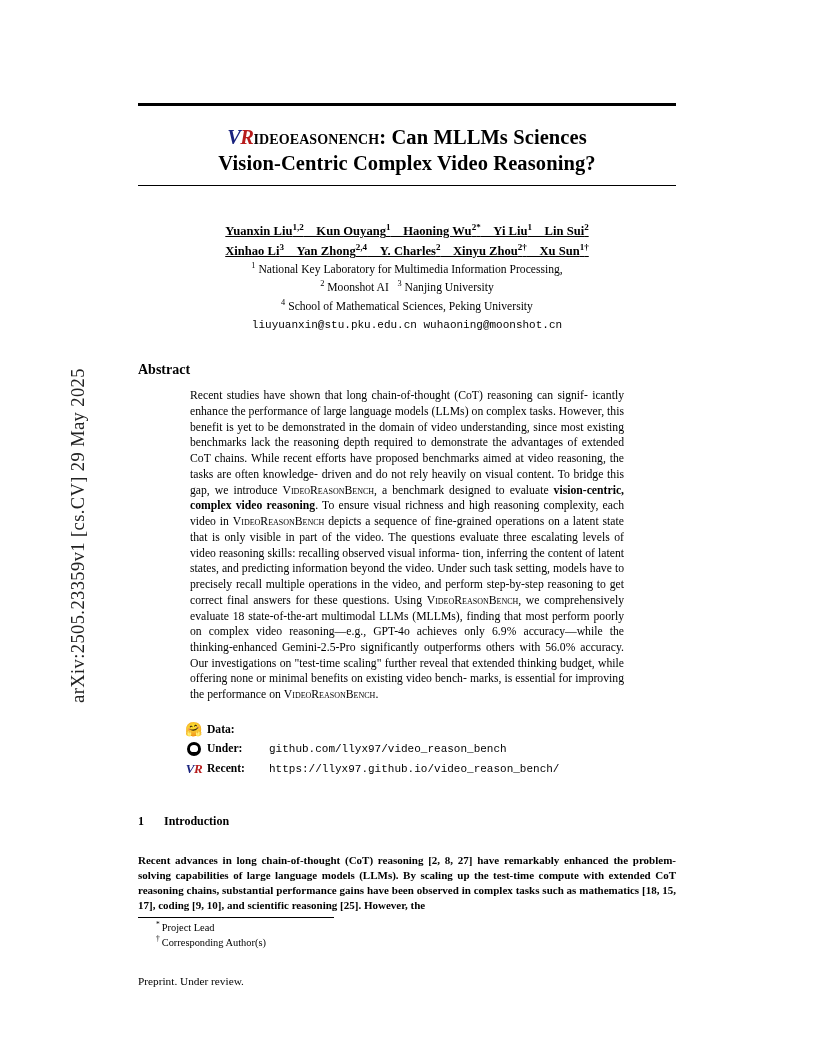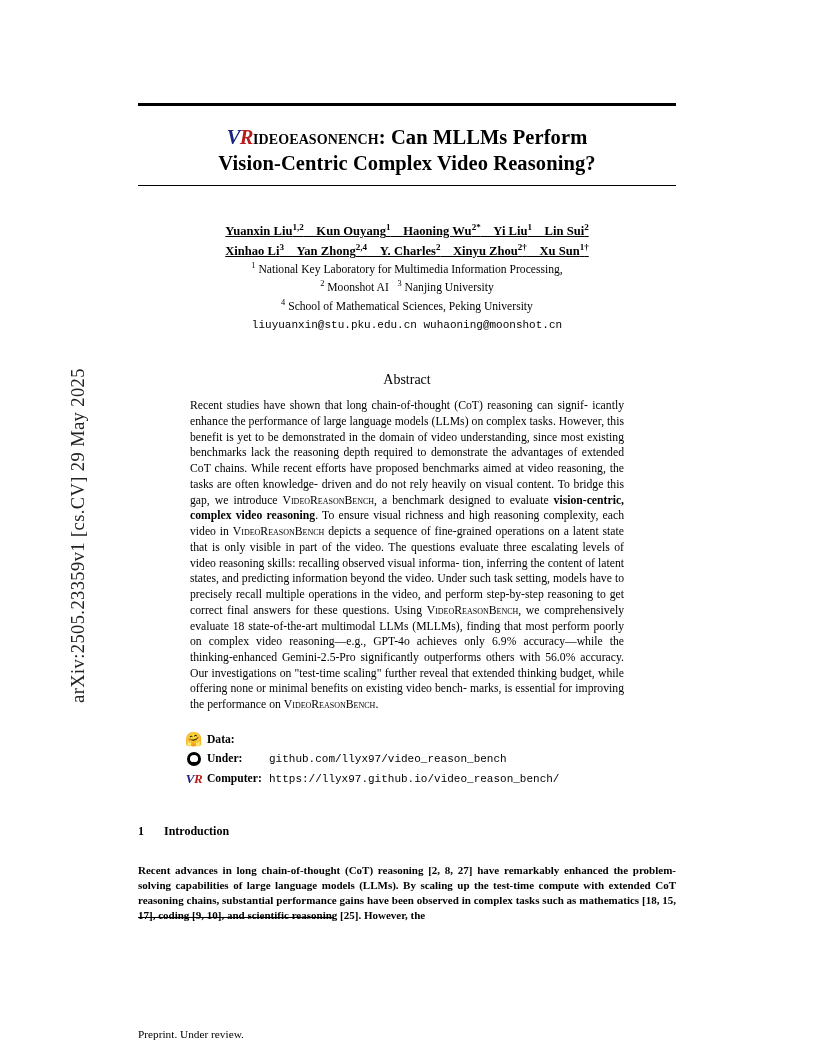--- a/index.html
+++ b/index.html
@@ -90,24 +90,24 @@
   }
   .emails {
     font-family: "Liberation Mono", monospace;
     font-size: 11px;
     margin-top: 3px;
   }
   sup { font-size: 0.72em; vertical-align: super; line-height: 0; }
 
   
   .abstract-head {
-    margin-top: 38px;
-    text-align: center;
+    margin-top: 28px;
+    text-align: left;
     font-size: 14px;
-    font-weight: normal;
+    font-weight: bold;
   }
   .abstract-body {
     margin: 10px auto 0 auto;
     width: 434px;
     font-size: 11.7px;
     line-height: 1.345;
     text-align: justify;
     text-justify: inter-word;
     hyphens: auto;
   }
@@ -199,37 +199,37 @@
     width: 538px;
     font-size: 10.4px;
     line-height: 1.42;
   }
   .footnotes .fn { padding-left: 18px; }
   .footnotes .mark { margin-right: 2px; }
 
   .preprint {
     position: absolute;
     left: 138px;
-    top: 1028px;
+    top: 975px;
     font-size: 11.3px;
   }
 </style>
 </head>
 <body>
 
 <div class="page">
 
   <div class="arxiv-stamp">arXiv:2505.23359v1  [cs.CV]  29 May 2025</div>
 
   <div class="col">
 
     <div class="rule-top"></div>
 
     <div class="title">
-      <span class="vr"><span class="v">V</span><span class="r">R</span></span><span class="sc"><span>ideo</span><span>eason</span><span>ench</span></span><span>: Can MLLMs Perform</span><br>
+      <span class="vr"><span class="v">V</span><span class="r">R</span></span><span class="sc"><span>ideo</span><span>eason</span><span>ench</span></span><span>: Can MLLMs Sciences</span><br>
       <span>Vision-Centric Complex Video Reasoning?</span>
     </div>
 
     <div class="rule-mid"></div>
 
     <div class="authors">
       <div class="names">
         <div class="row">Yuanxin Liu<sup>1,2</sup>&nbsp;&nbsp;&nbsp;&nbsp;Kun Ouyang<sup>1</sup>&nbsp;&nbsp;&nbsp;&nbsp;Haoning Wu<sup>2</sup><sup>*</sup>&nbsp;&nbsp;&nbsp;&nbsp;Yi Liu<sup>1</sup>&nbsp;&nbsp;&nbsp;&nbsp;Lin Sui<sup>2</sup></div>
         <div class="row">Xinhao Li<sup>3</sup>&nbsp;&nbsp;&nbsp;&nbsp;Yan Zhong<sup>2,4</sup>&nbsp;&nbsp;&nbsp;&nbsp;Y. Charles<sup>2</sup>&nbsp;&nbsp;&nbsp;&nbsp;Xinyu Zhou<sup>2</sup><sup>†</sup>&nbsp;&nbsp;&nbsp;&nbsp;Xu Sun<sup>1</sup><sup>†</sup></div>
       </div>
@@ -275,30 +275,34 @@
         <span class="link-icon">
             <span class="gh"></span>
           </span>
         <span class="link-label">Under:</span>
         <span class="link-url">github.com/llyx97/video_reason_bench</span>
       </div>
       <div class="link-row">
         <span class="link-icon">
             <span class="vr-icon"><span class="v">V</span><span class="r">R</span></span>
           </span>
-        <span class="link-label">Computer:</span>
+        <span class="link-label">Recent:</span>
         <span class="link-url">https://llyx97.github.io/video_reason_bench/</span>
       </div>
     </div>
 
     <div class="section-head">
       <span class="num">1</span><span>Introduction</span>
     </div>
 
     <div class="body-text">Recent advances in long chain-of-thought (CoT) reasoning [2, 8, 27] have remarkably enhanced the problem-solving capabilities of large language models (LLMs). By scaling up the test-time compute with extended CoT reasoning chains, substantial performance gains have been observed in complex tasks such as mathematics [18, 15, 17], coding [9, 10], and scientific reasoning [25]. However, the</div>
 
   </div>
 
   <div class="fn-rule"></div>
+  <div class="footnotes">
+    <div class="fn"><sup class="mark">*</sup><span>Project Lead</span></div>
+    <div class="fn"><sup class="mark">†</sup><span>Corresponding Author(s)</span></div>
+  </div>
 
   <div class="preprint">Preprint. Under review.</div>
 
 </div>
 
 </body></html>

